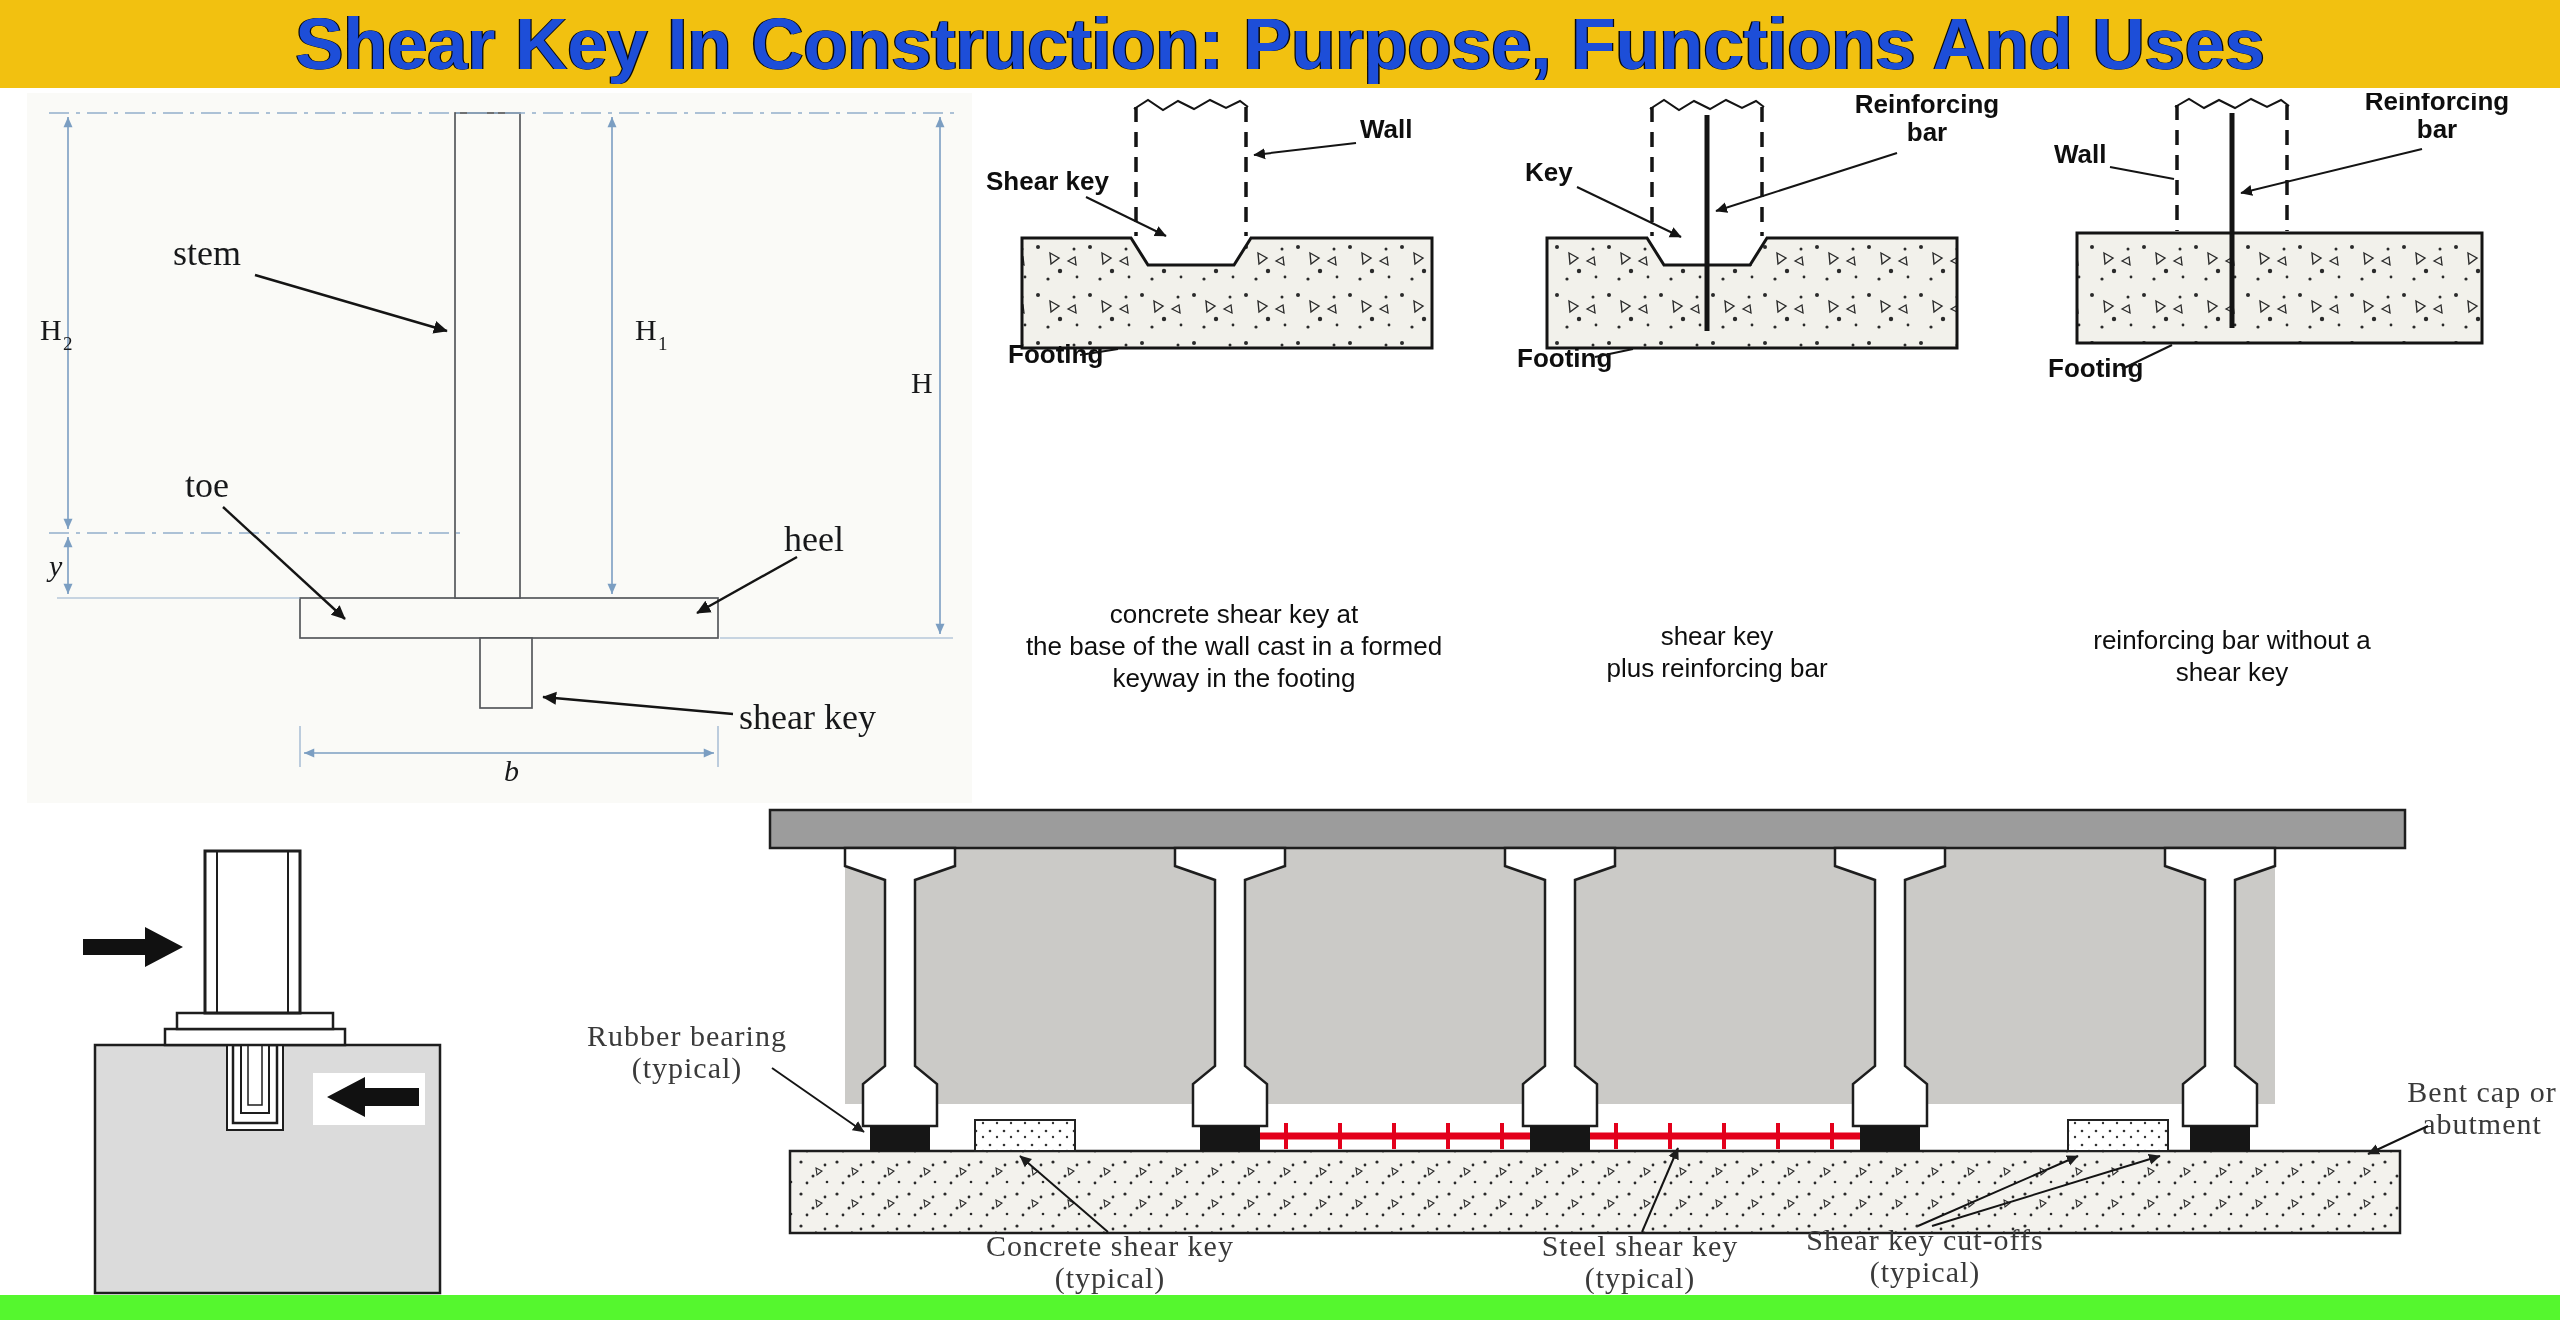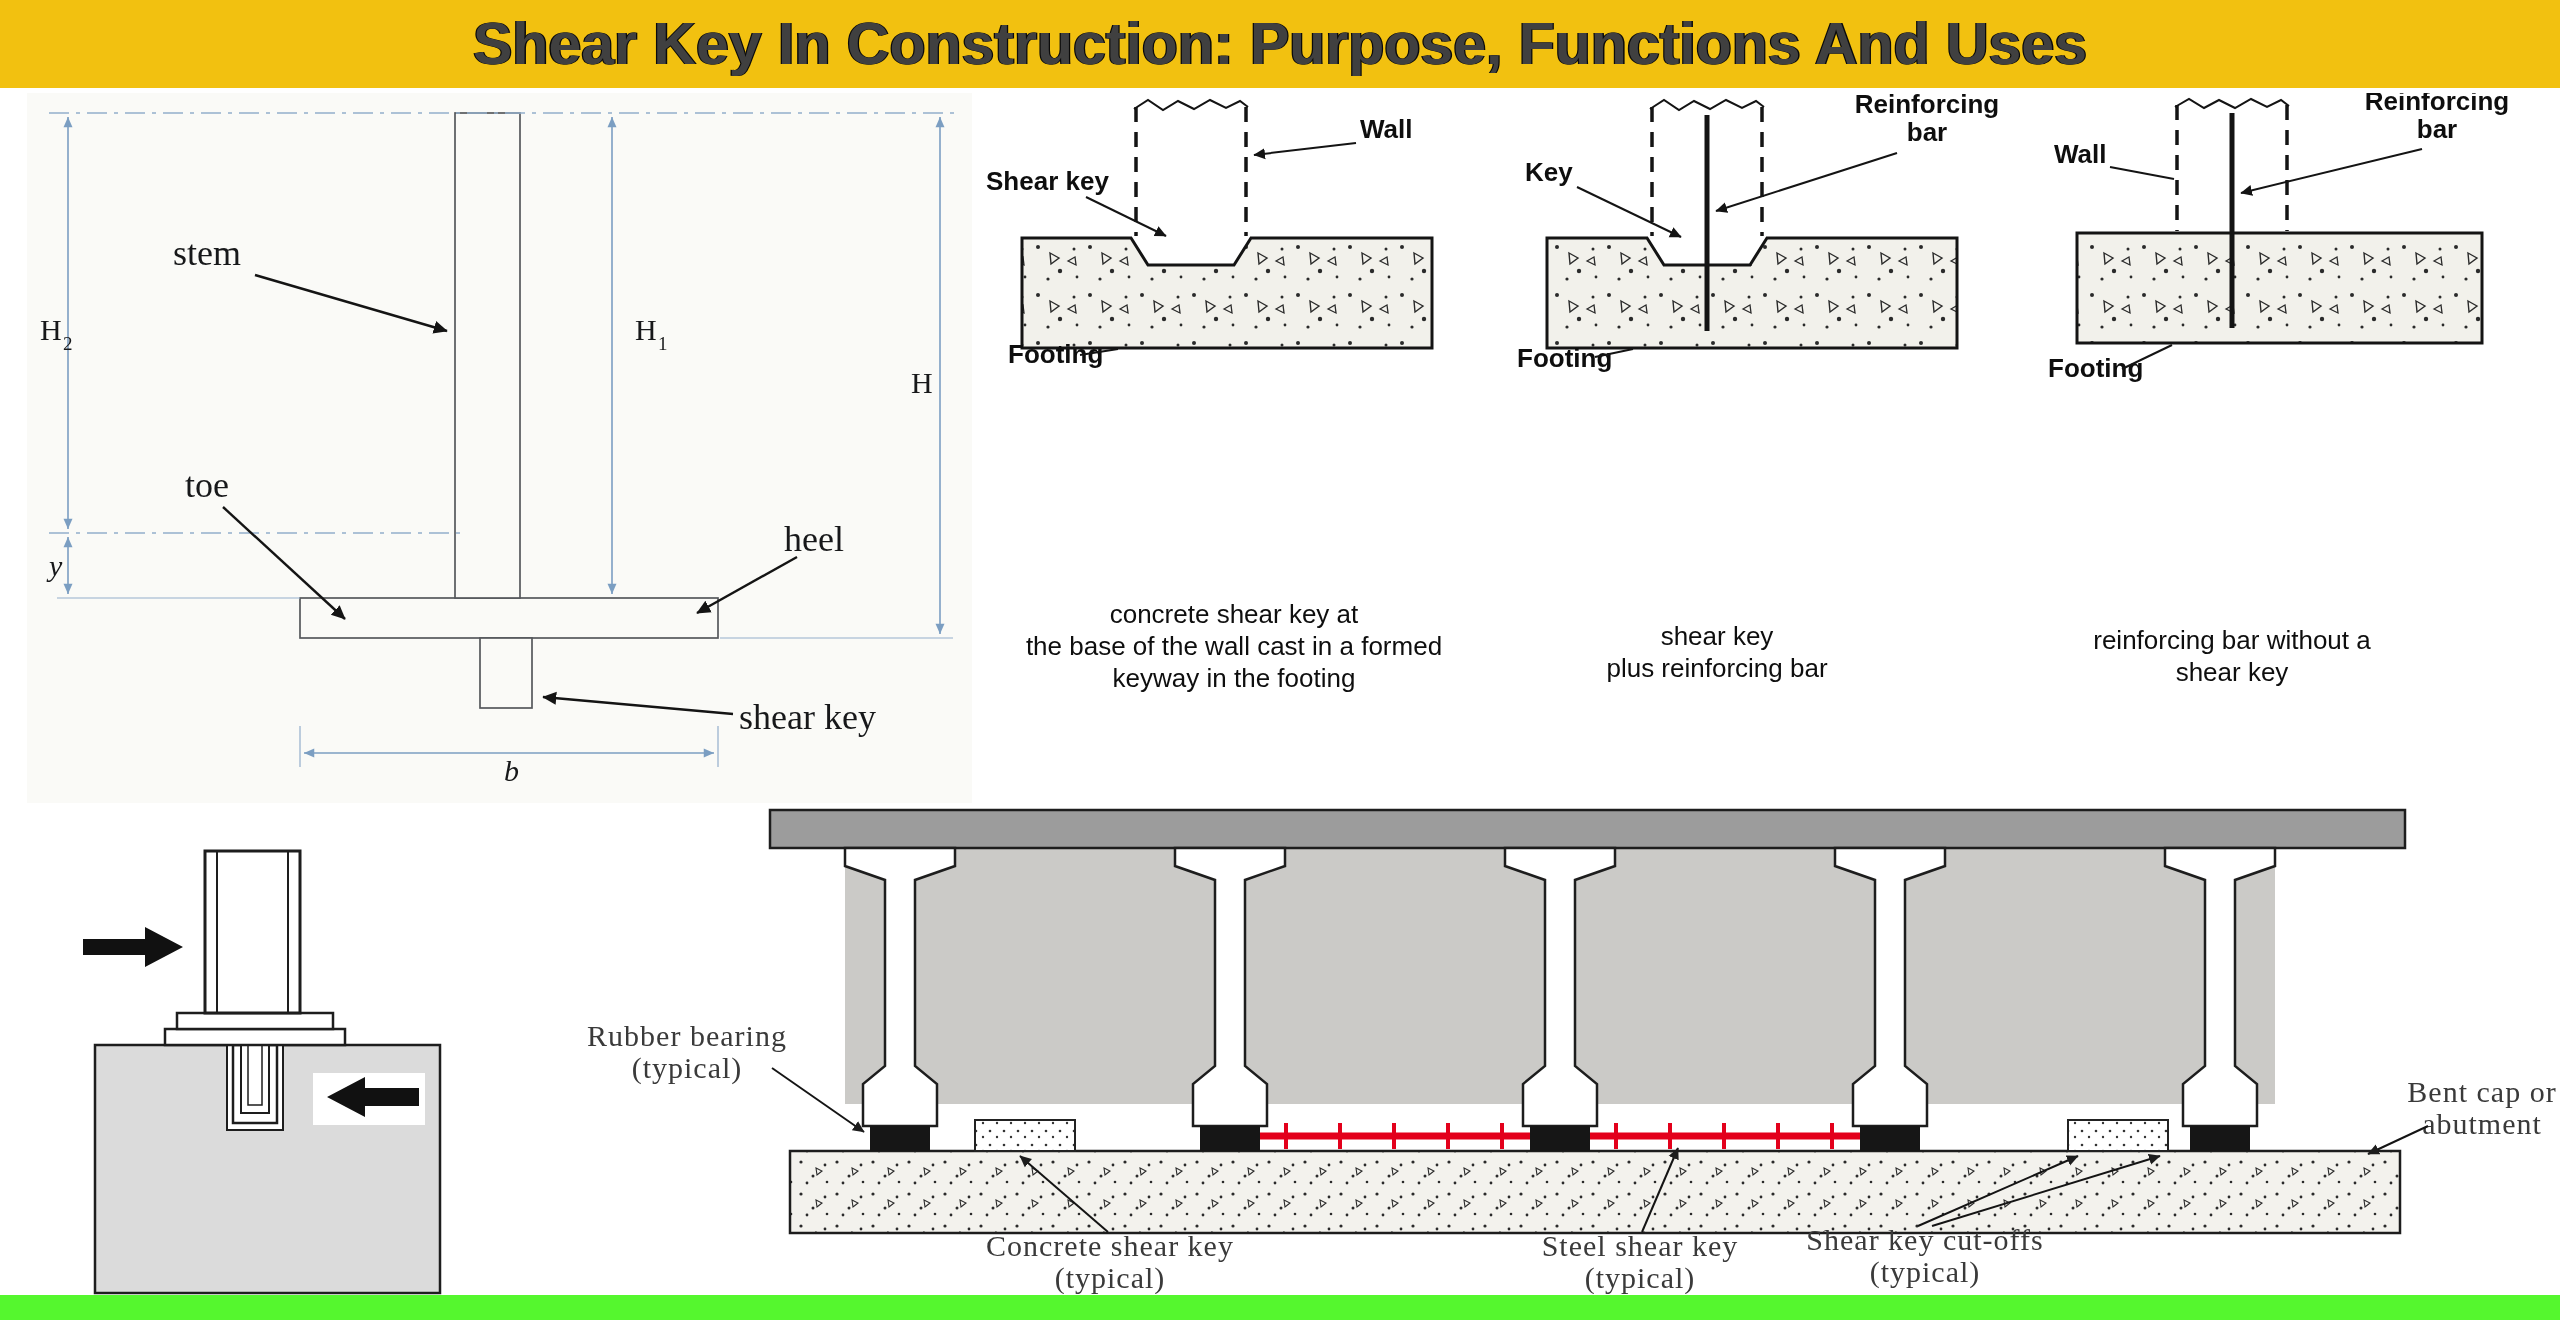--- a/index.html
+++ b/index.html
@@ -2,22 +2,22 @@
 <html><head>
 <meta charset="utf-8">
 <style>
   * { margin:0; padding:0; box-sizing:border-box; }
   html,body { width:2560px; height:1320px; }
   body { font-family:"Liberation Sans", sans-serif; background:#ffffff; }
   .page { position:relative; width:2560px; height:1320px; overflow:hidden; background:#ffffff; }
 
   .banner { position:absolute; left:0; top:0; width:2560px; height:88px; background:#F2C110;
             display:flex; align-items:center; justify-content:center; }
-  .banner h1 { font-family:"Liberation Sans", sans-serif; font-weight:bold; font-size:59px;
-               color:#404040; white-space:nowrap; letter-spacing:0px;
+  .banner h1 { font-family:"Liberation Sans", sans-serif; font-weight:bold; font-size:72px;
+               color:#1d4ed8; white-space:nowrap; letter-spacing:0px;
                text-shadow:1.3px 0 0 #0a0a0a, -1.3px 0 0 #0a0a0a; }
 
   .strip { position:absolute; left:0; bottom:0; width:2560px; height:25px; background:#55F72E; z-index:5; }
 
   section { position:absolute; }
   svg { display:block; }
   .d1 { left:27px;  top:93px;  width:945px;  height:710px; }
   .d2 { left:978px; top:93px;  width:515px;  height:650px; }
   .d3 { left:1497px;top:93px;  width:515px;  height:650px; }
   .d4 { left:2032px;top:93px;  width:515px;  height:650px; }

